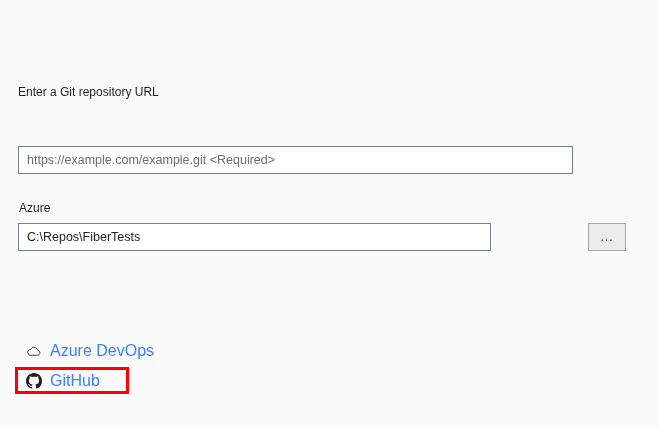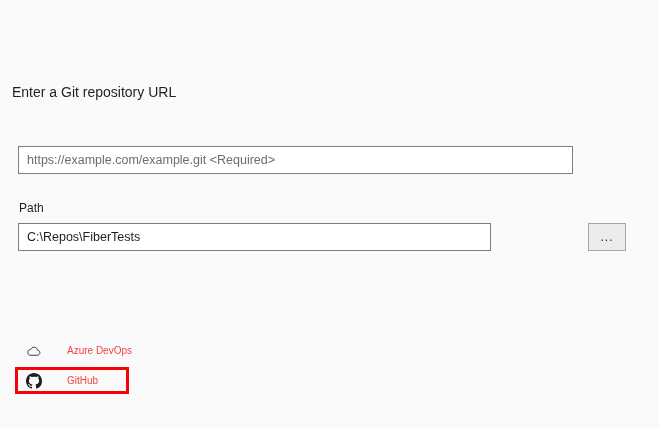--- a/index.html
+++ b/index.html
@@ -32,22 +32,22 @@
     font-weight: 400;
     line-height: 38px;
     color: #1b1b1b;
     letter-spacing: 0.1px;
     white-space: nowrap;
   }
 
   
   .section-heading {
     position: absolute;
-    left: 12px;
-    font-size: 14px;
+    left: 18px;
+    font-size: 12px;
     font-weight: 400;
     line-height: 20px;
     color: #1f1f1f;
     white-space: nowrap;
   }
   .section-heading.url { top: 82px; }
   .section-heading.browse { top: 310px; }
 
   
   .field-label {
@@ -130,24 +130,24 @@
 
   .provider-icon {
     width: 17px;
     height: 17px;
     display: flex;
     align-items: center;
     justify-content: center;
     flex: 0 0 auto;
   }
   .provider-label {
-    margin-left: 25px;
-    font-size: 10px;
+    margin-left: 8px;
+    font-size: 16px;
     line-height: 16px;
-    color: #ef4444;
+    color: #3b82f6;
     white-space: nowrap;
   }
 
   
   .annotation-box {
     position: absolute;
     left: 15px;
     top: 367px;
     width: 114px;
     height: 27px;
@@ -161,21 +161,21 @@
 <body>
 
 <div class="page">
 
 
   <div class="section-heading url">Enter a Git repository URL</div>
 
 
   <input id="repo-input" class="text-input" type="text" placeholder="https://example.com/example.git &lt;Required&gt;" style="">
 
-  <div class="field-label path">Path</div>
+  <div class="field-label path">Azure</div>
 
   <input id="path-input" class="text-input" type="text" value="C:\Repos\FiberTests" style="">
 
   <button class="browse-button">
     <span>...</span>
   </button>
 
 
   <div class="provider-row azure">
     <span class="provider-icon">

